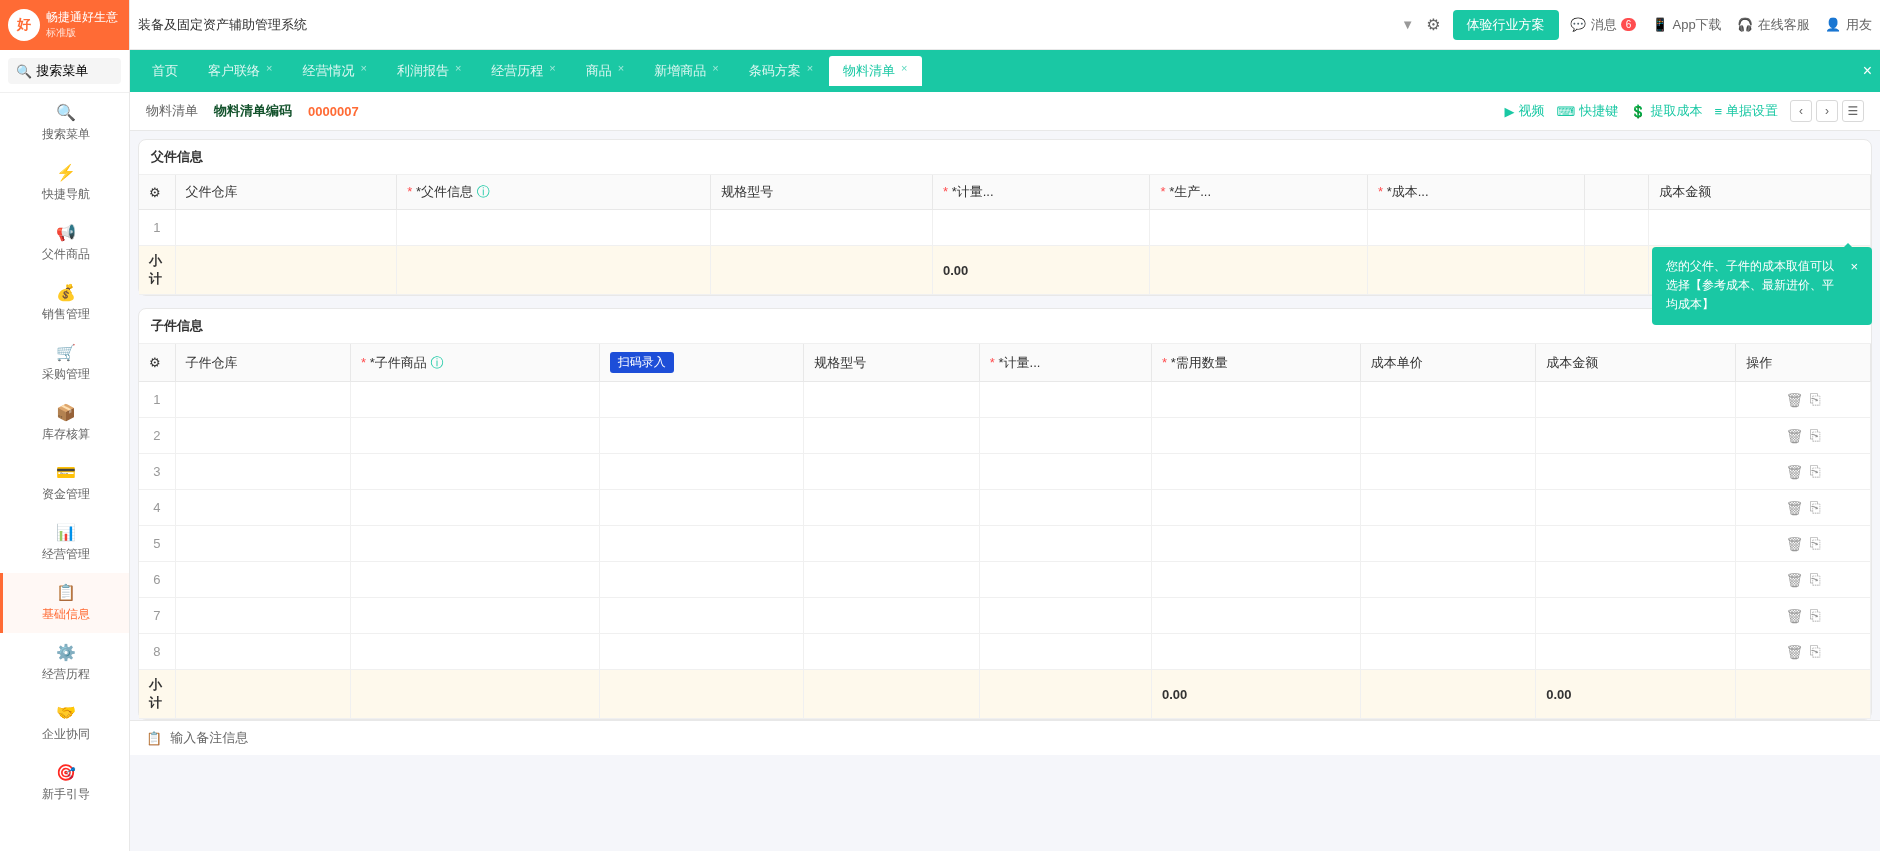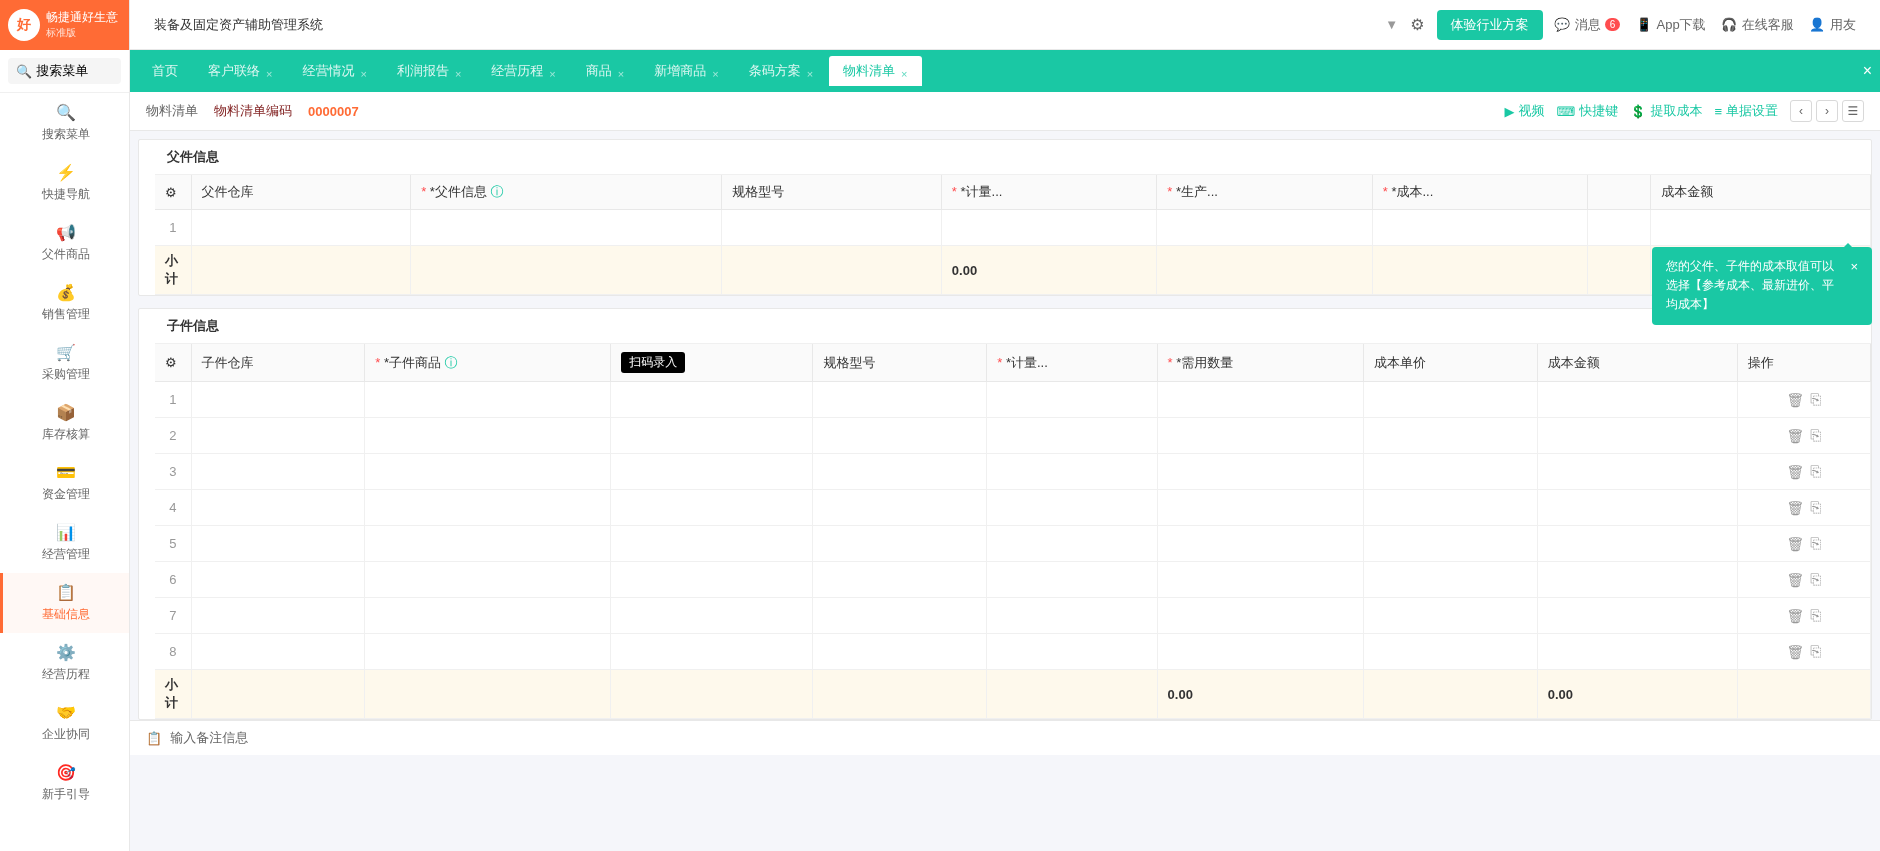--- a/index.html
+++ b/index.html
@@ -48,85 +48,85 @@
     }
     .nav-item.active { color: #ff6b35; background: #fff8f5; border-left-color: #ff6b35; }
     .nav-icon { font-size: 16px; }
 
     
     .main { flex: 1; display: flex; flex-direction: column; overflow: hidden; }
 
     
     .topbar {
       background: #fff; height: 50px; display: flex; align-items: center;
-      padding: 0 24px; border-bottom: 1px solid #e8e8e8; gap: 12px;
+      padding: 0 8px; border-bottom: 1px solid #e8e8e8; gap: 12px;
     }
     .topbar-title { font-size: 13px; color: #333; flex: 1; }
     .topbar-actions { display: flex; align-items: center; gap: 16px; }
     .topbar-btn { display: flex; align-items: center; gap: 4px; cursor: pointer; color: #666; font-size: 13px; }
     .badge { background: #ff4d4f; color: #fff; border-radius: 10px; padding: 1px 5px; font-size: 10px; }
     .try-btn {
       background: #1ac8a4; color: #fff; border: none; padding: 6px 14px;
       border-radius: 4px; cursor: pointer; font-size: 13px;
     }
     .gear-btn { color: #666; cursor: pointer; font-size: 16px; }
 
     
     .nav-tabs {
       background: #1ac8a4; display: flex; align-items: center; height: 42px;
       padding: 0 8px; gap: 2px; overflow-x: auto; flex-shrink: 0;
     }
     .nav-tab {
       color: rgba(255,255,255,0.85); padding: 6px 14px; cursor: pointer;
       white-space: nowrap; border-radius: 3px 3px 0 0; font-size: 13px;
-      display: flex; align-items: flex-end; gap: 6px;
+      display: flex; align-items: flex-start; gap: 6px;
     }
     .nav-tab.active { background: #fff; color: #1ac8a4; font-weight: 500; }
     .nav-tab .close { opacity: 0.7; font-size: 11px; cursor: pointer; }
     .nav-tabs-close { color: #fff; margin-left: auto; cursor: pointer; font-size: 16px; }
 
     
     .content { flex: 1; overflow-y: auto; background: #f5f6fa; padding: 0; }
 
     
     .breadcrumb-bar {
       background: #fff; padding: 8px 16px; display: flex; align-items: center;
       gap: 8px; border-bottom: 1px solid #e8e8e8; font-size: 13px;
     }
     .breadcrumb-item { color: #666; cursor: pointer; }
     .breadcrumb-sep { color: #ccc; }
-    .breadcrumb-current { color: #7f1d1d; font-weight: 400; }
+    .breadcrumb-current { color: #14532d; font-weight: 700; }
     .breadcrumb-code { color: #ff6b35; font-weight: 600; margin-left: 8px; }
 
     
     .toolbar-right { margin-left: auto; display: flex; align-items: center; gap: 12px; }
     .toolbar-btn { display: flex; align-items: center; gap: 4px; color: #1ac8a4; cursor: pointer; font-size: 13px; }
 
     
-    .section { background: #fff; margin: 8px 8px 0; border: 1px solid #e8e8e8; border-radius: 2px; padding-left: 16px; }
+    .section { background: #fff; margin: 8px 8px 0; border: 1px solid #e8e8e8; border-radius: 8px; }
     .section-title { padding: 8px 12px; font-weight: 600; color: #333; font-size: 13px; border-bottom: 1px solid #f0f0f0; }
 
     
     .data-table { width: 100%; border-collapse: collapse; font-size: 13px; }
     .data-table th {
       background: #fafafa; padding: 8px 10px; text-align: left;
       border-bottom: 1px solid #e8e8e8; border-right: 1px solid #e8e8e8;
       color: #333; font-weight: 500; white-space: nowrap;
     }
     .data-table td {
       padding: 6px 10px; border-bottom: 1px solid #f0f0f0;
       border-right: 1px solid #f0f0f0; height: 36px;
     }
     .data-table .subtotal-row td {
       background: #fef9ec; font-weight: 600; color: #333;
     }
     .data-table .row-num { color: #999; text-align: center; width: 30px; }
     .gear-cell { text-align: center; width: 36px; }
     .scan-btn {
-      background: #000000; color: #fff; border: none; padding: 2px 8px;
+      background: #1d4ed8; color: #fff; border: none; padding: 2px 8px;
       border-radius: 3px; font-size: 12px; cursor: pointer;
     }
     .action-icons { display: flex; gap: 6px; align-items: center; justify-content: center; }
     .action-icon { color: #999; cursor: pointer; font-size: 14px; }
 
     
     .tooltip-box {
       position: absolute;
       top: 155px; right: 8px;
       background: #1ac8a4; color: #fff;

